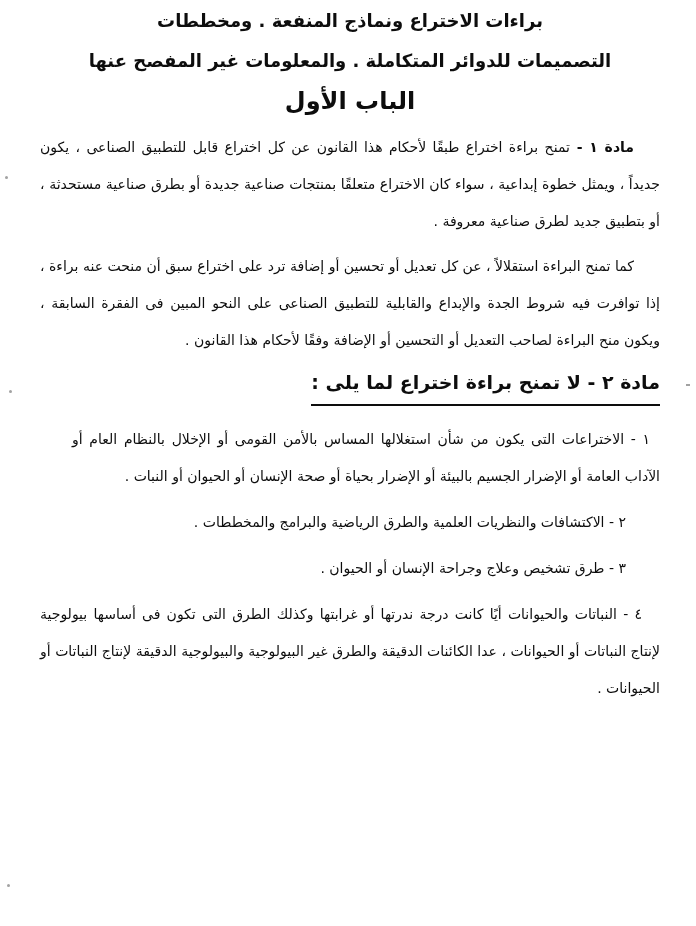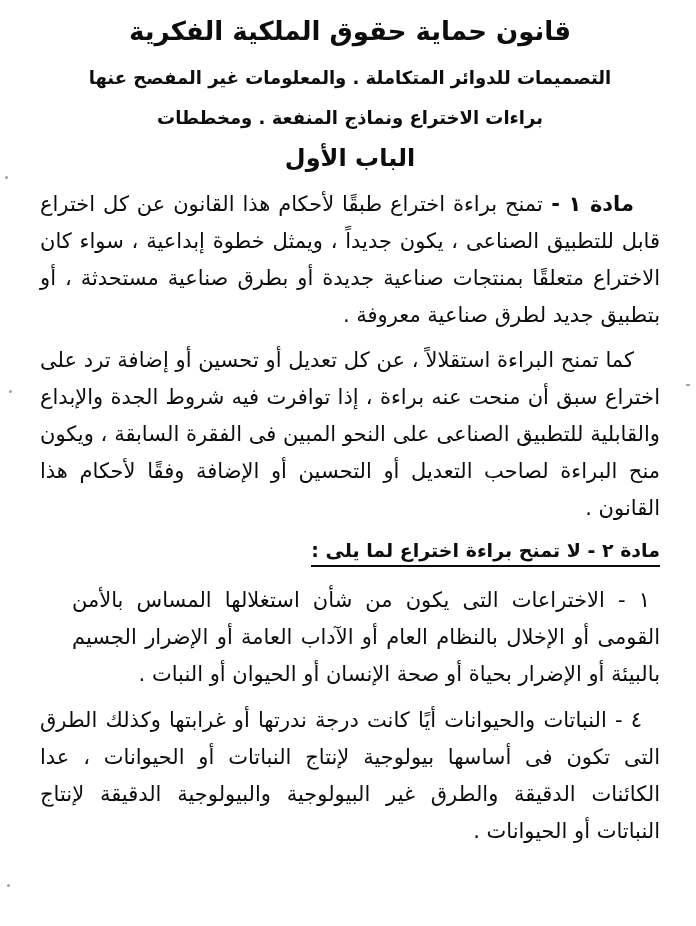--- a/index.html
+++ b/index.html
@@ -30,73 +30,74 @@
   }
   .h-chapter{
     font-size:24px;font-weight:bold;line-height:31px;
     margin:2px 0 12px;
   }
   .h-sub{
     font-size:18px;font-weight:bold;line-height:28px;
     margin:0 0 14px;
   }
   .body-text{
-    font-size:21px;
+    font-size:14px;
     line-height:37px;
     text-align:justify;
   }
   .body-text p{margin:0 0 8px;}
   p.para{text-indent:26px;}
   .article-label{font-weight:bold;}
   .article2-heading{
     margin:4px 0 15px;
     font-size:19px;
     font-weight:bold;
   }
   .article2-heading .underlined{
     display:inline-block;
     border-bottom:2px solid #0d0d0d;
-    padding-bottom:4px;
+    padding-bottom:11px;
   }
   p.item{margin:0 0 9px;}
   p.indent-sm{text-indent:10px;margin-left:32px;}
   p.indent-md{text-indent:18px;}
   p.indent-lg{text-indent:34px;}
   .speck{
     position:absolute;width:3px;height:3px;border-radius:50%;
     background:#555;opacity:.55;
   }
 </style>
 </head>
 <body>
 
 <div class="page">
 
-  <div class="title center">قانون حماية حقوق الملكية الفكرية</div>
 
 
+  <div class="h-subject center">براءات الاختراع ونماذج المنفعة . ومخططات</div>
+
   <div class="h-subject center">التصميمات للدوائر المتكاملة . والمعلومات غير المفصح عنها</div>
-
-  <div class="h-subject center">براءات الاختراع ونماذج المنفعة . ومخططات</div>
 
   <div class="h-chapter center">الباب الأول</div>
 
 
   <div class="body-text">
     <p class="para"><span class="article-label">مادة ١ - </span><span>تمنح براءة اختراع طبقًا لأحكام هذا القانون عن كل اختراع قابل للتطبيق الصناعى ، يكون جديداً ، ويمثل خطوة إبداعية ، سواء كان الاختراع متعلقًا بمنتجات صناعية جديدة أو بطرق صناعية مستحدثة ، أو بتطبيق جديد لطرق صناعية معروفة .</span></p>
 
     <p class="para" style="margin-bottom:12px;">كما تمنح البراءة استقلالاً ، عن كل تعديل أو تحسين أو إضافة ترد على اختراع سبق أن منحت عنه براءة ، إذا توافرت فيه شروط الجدة والإبداع والقابلية للتطبيق الصناعى على النحو المبين فى الفقرة السابقة ، ويكون منح البراءة لصاحب التعديل أو التحسين أو الإضافة وفقًا لأحكام هذا القانون .</p>
   </div>
 
   <div class="article2-heading">
     <span class="underlined">مادة ٢ - لا تمنح براءة اختراع لما يلى :</span>
   </div>
 
   <div class="body-text">
     <p class="item indent-sm">١ - الاختراعات التى يكون من شأن استغلالها المساس بالأمن القومى أو الإخلال بالنظام العام أو الآداب العامة أو الإضرار الجسيم بالبيئة أو الإضرار بحياة أو صحة الإنسان أو الحيوان أو النبات .</p>
+    <p class="item indent-lg">٢ - الاكتشافات والنظريات العلمية والطرق الرياضية والبرامج والمخططات .</p>
+    <p class="item indent-lg">٣ - طرق تشخيص وعلاج وجراحة الإنسان أو الحيوان .</p>
     <p class="item indent-md">٤ - النباتات والحيوانات أيًا كانت درجة ندرتها أو غرابتها وكذلك الطرق التى تكون فى أساسها بيولوجية لإنتاج النباتات أو الحيوانات ، عدا الكائنات الدقيقة والطرق غير البيولوجية والبيولوجية الدقيقة لإنتاج النباتات أو الحيوانات .</p>
 
   </div>
 
   <div class="speck" style="right:688px;top:176px;"></div>
   <div class="speck" style="right:684px;top:390px;"></div>
   <div class="speck" style="right:6px;top:384px;width:4px;height:2px;border-radius:0;"></div>
   <div class="speck" style="right:686px;top:884px;"></div>
 
 </div>

